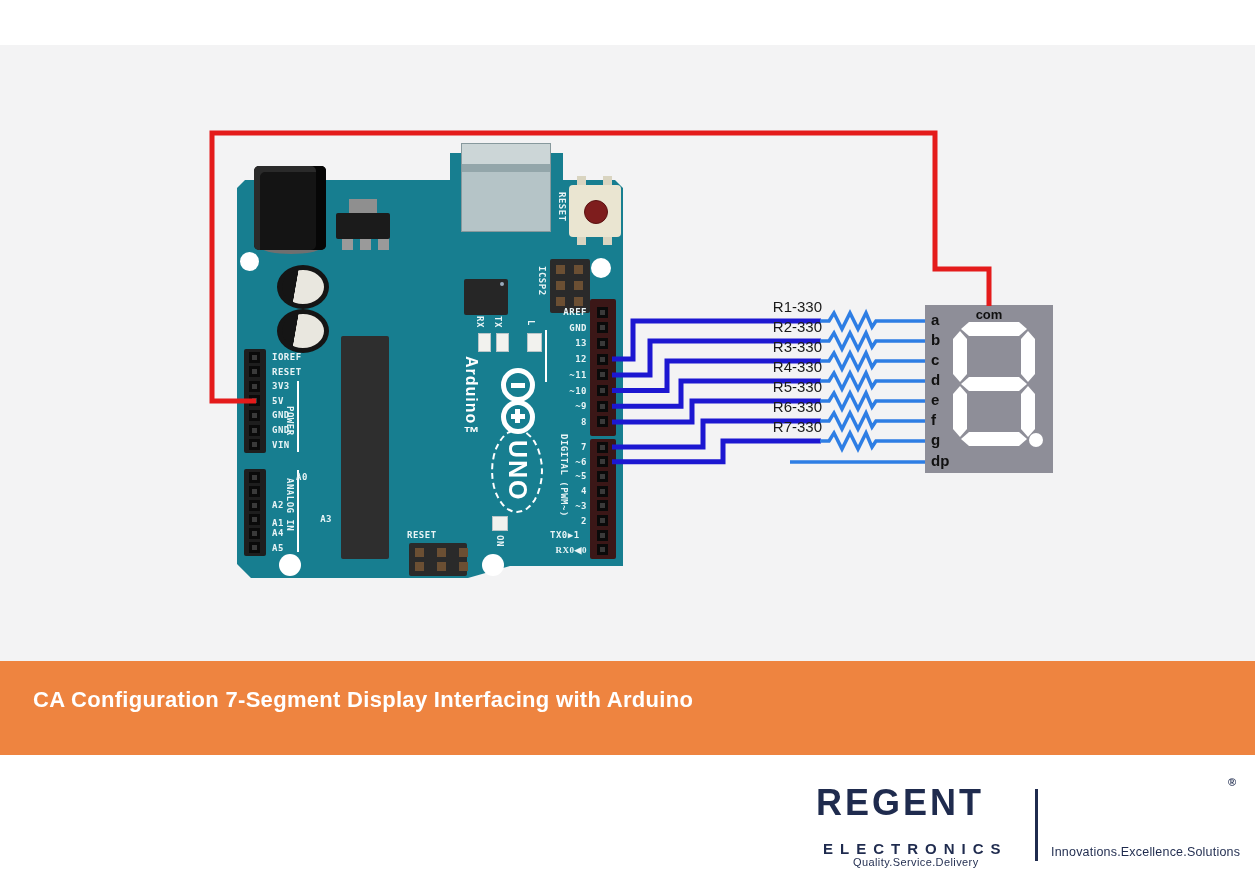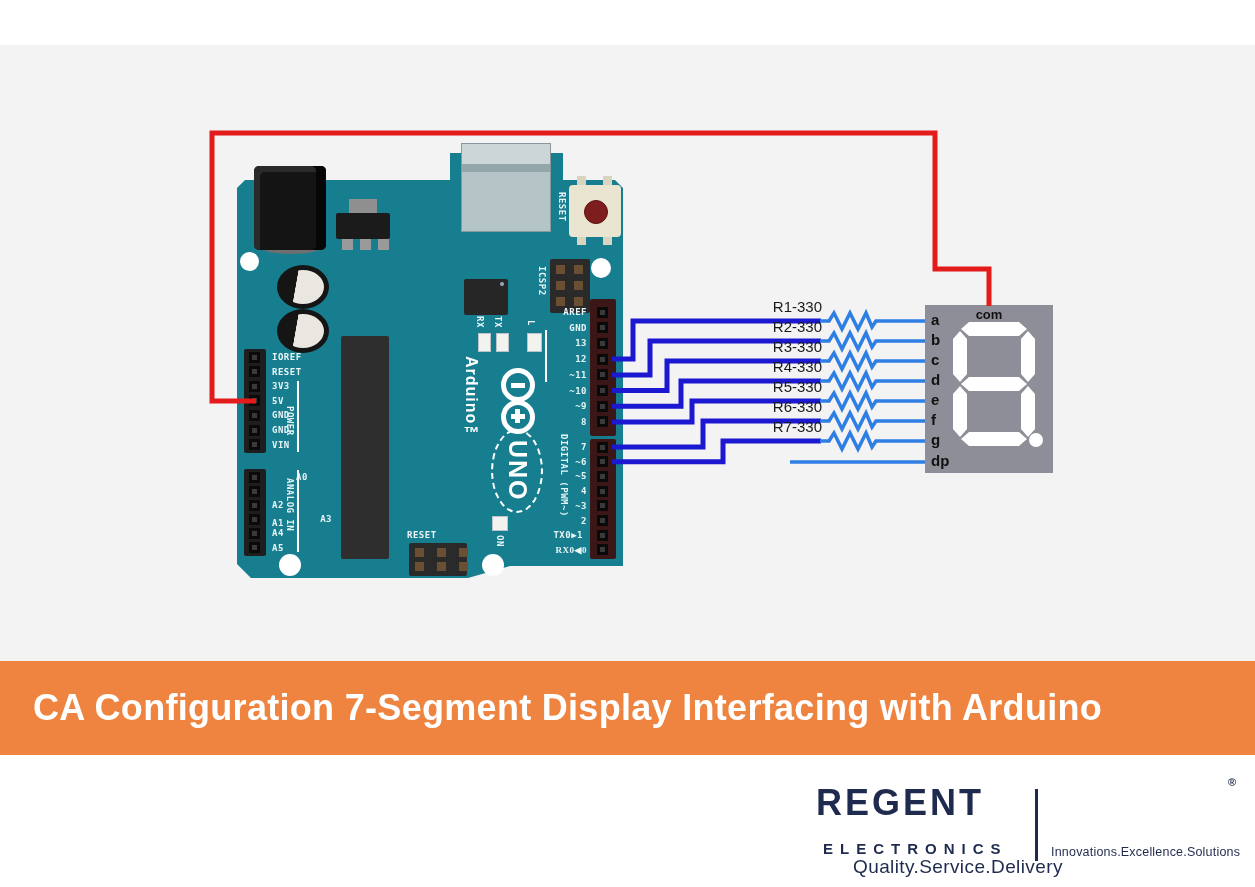--- a/index.html
+++ b/index.html
@@ -18,27 +18,27 @@
   .whiteline{background:#ffffff;}
   .led{background:#f2f2ee;border:1px solid #b9c5c8;box-sizing:border-box;}
   
   .sevenseg{left:925px;top:305px;width:128px;height:168px;background:#8e8e98;}
   .segpin{position:absolute;left:6px;color:#111;font-weight:bold;font-size:15px;line-height:16px;}
   .comlbl{position:absolute;left:0;top:2px;width:100%;text-align:center;color:#111;
           font-weight:bold;font-size:13px;}
   .rlabel{position:absolute;width:80px;text-align:right;color:#1a1a1a;font-size:15px;line-height:18px;}
   
   .banner{left:0;top:661px;width:1255px;height:94px;}
-  .banner-title{position:absolute;left:33px;top:26px;color:#ffffff;font-size:36px;font-weight:700;
+  .banner-title{position:absolute;left:33px;top:26px;color:#ffffff;font-size:22px;font-weight:700;
                 letter-spacing:.3px;}
   
   .navy{color:#1f2b4e;}
   .regent-name{left:816px;top:782px;font-size:36px;font-weight:800;letter-spacing:3px;}
   .regent-sub{left:823px;top:840px;font-size:15px;font-weight:700;letter-spacing:7px;}
-  .regent-tag{left:853px;top:856px;font-size:19px;font-weight:500;letter-spacing:.4px;}
+  .regent-tag{left:853px;top:856px;font-size:11px;font-weight:500;letter-spacing:.4px;}
   .logo-divider{left:1035px;top:789px;width:3px;height:72px;background:#1f2b4e;}
   .hext-name{left:1048px;top:776px;font-size:50px;font-weight:800;letter-spacing:8px;}
   .hext-tag{left:1051px;top:845px;font-size:12.5px;font-weight:500;letter-spacing:.2px;}
   .hext-reg{left:1228px;top:776px;font-size:11px;font-weight:700;}
 </style>
 </head>
 <body>
 
 <div class="stage">
 
@@ -154,21 +154,21 @@
       <div class="abs silk" style="top: 456.7px; width: 60px; text-align: right; left: 527px;">~6</div>
       <div class="abs pin" style="left: 597px; top: 470.9px;"></div>
       <div class="abs silk" style="top: 471.4px; width: 60px; text-align: right; left: 527px;">~5</div>
       <div class="abs pin" style="left: 597px; top: 485.6px;"></div>
       <div class="abs silk" style="top: 486.1px; width: 60px; text-align: right; left: 527px;">4</div>
       <div class="abs pin" style="left: 597px; top: 500.3px;"></div>
       <div class="abs silk" style="top: 500.8px; width: 60px; text-align: right; left: 527px;">~3</div>
       <div class="abs pin" style="left: 597px; top: 515px;"></div>
       <div class="abs silk" style="top: 515.5px; width: 60px; text-align: right; left: 527px;">2</div>
       <div class="abs pin" style="left: 597px; top: 529.7px;"></div>
-      <div class="abs silk" style="top: 530.2px; width: 60px; text-align: right; left: 523px;">TX0▶1</div>
+      <div class="abs silk" style="top: 530.2px; width: 60px; left: 550px;">TX0▶1</div>
       <div class="abs pin" style="left: 597px; top: 544.4px;"></div>
       <div class="abs silk" style="top: 544.9px; width: 60px; text-align: right; left: 527px; font-family: Liberation Serif, serif;">RX0◀0</div>
       <div class="abs" style="left: 244px; top: 349px; width: 22px; height: 104px; background: rgb(30, 30, 30); border-radius: 2px;"></div>
       <div class="abs pin" style="left: 249px; top: 351.5px;"></div>
       <div class="abs silk" style="top: 352px; width: 60px; text-align: left; left: 272px;">IOREF</div>
       <div class="abs pin" style="left: 249px; top: 366.1px;"></div>
       <div class="abs silk" style="top: 366.6px; width: 60px; text-align: left; left: 272px;">RESET</div>
       <div class="abs pin" style="left: 249px; top: 380.7px;"></div>
       <div class="abs silk" style="top: 381.2px; width: 60px; text-align: left; left: 272px;">3V3</div>
       <div class="abs pin" style="left: 249px; top: 395.3px;"></div>

